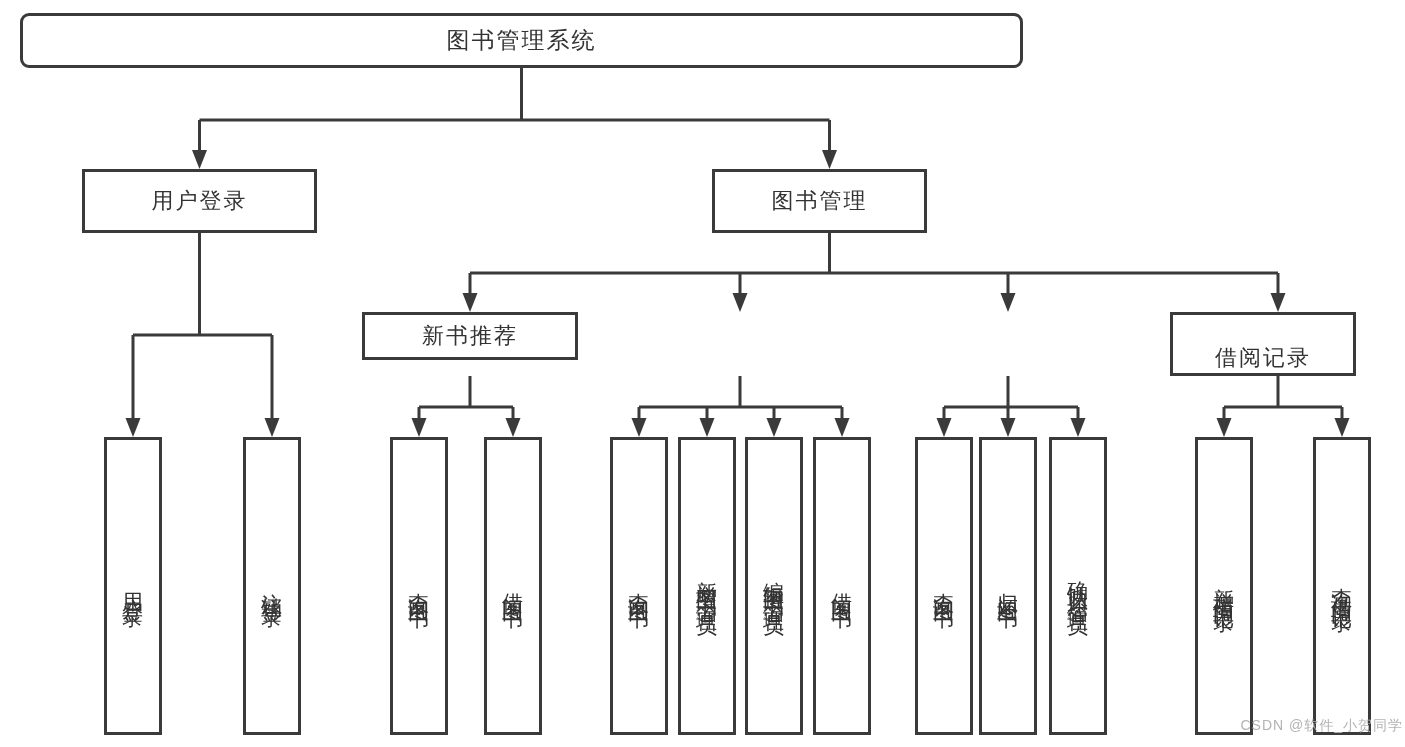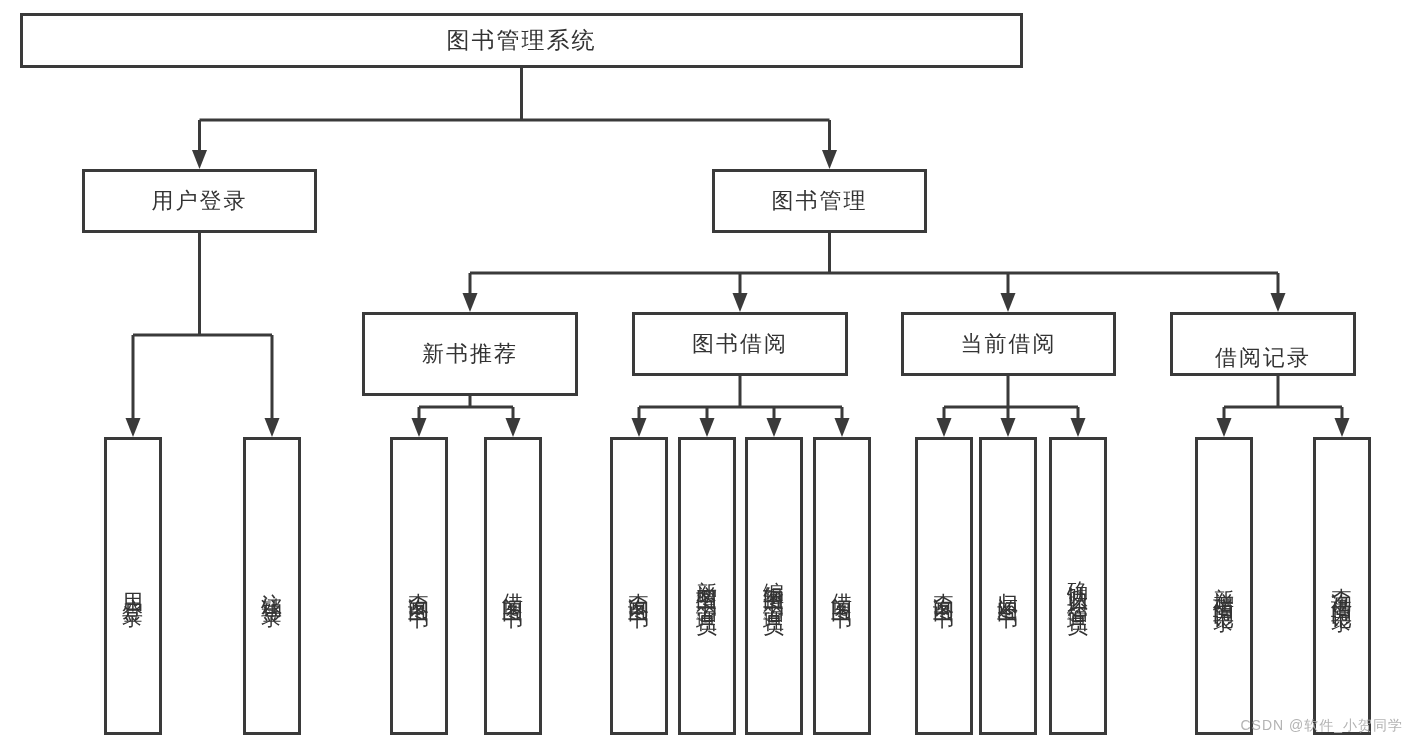--- a/index.html
+++ b/index.html
@@ -92,39 +92,33 @@
       <polygon points="774,437 766.5,418 781.5,418"></polygon>
       <polygon points="842,437 834.5,418 849.5,418"></polygon>
       <polygon points="944,437 936.5,418 951.5,418"></polygon>
       <polygon points="1008,437 1000.5,418 1015.5,418"></polygon>
       <polygon points="1078,437 1070.5,418 1085.5,418"></polygon>
       <polygon points="1224,437 1216.5,418 1231.5,418"></polygon>
       <polygon points="1342,437 1334.5,418 1349.5,418"></polygon>
     </g>
   </svg>
 
-  <div class="node root" style="left:20px; top:13px; width:1003px; height:55px;">
+  <div class="node root" style="left:20px; top:13px; width:1003px; height:55px;border-radius:9px;">
     <span class="label">图书管理系统</span>
   </div>
 
   <div class="node" style="left:82px; top:169px; width:235px; height:64px;">
     <span class="label">用户登录</span>
   </div>
   <div class="node" style="left:712px; top:169px; width:215px; height:64px;">
     <span class="label">图书管理</span>
   </div>
 
-  <div class="node" style="left:362px; top:312px; width:216px; height:84px;">
+  <div class="node" style="left:362px; top:312px; width:216px; height:48px;">
     <span class="label">新书推荐</span>
-  </div>
-  <div class="node" style="left:632px; top:312px; width:216px; height:64px;">
-    <span class="label">图书借阅</span>
-  </div>
-  <div class="node" style="left:901px; top:312px; width:215px; height:64px;">
-    <span class="label">当前借阅</span>
   </div>
   <div class="node" style="left:1170px; top:312px; width:186px; height:64px;align-items:flex-end;">
     <span class="label">借阅记录</span>
   </div>
 
   <div class="node vbox" style="left:104px;">
     <span class="label">用户登录</span>
   </div>
   <div class="node vbox" style="left:243px;">
     <span class="label">注销登录</span>

